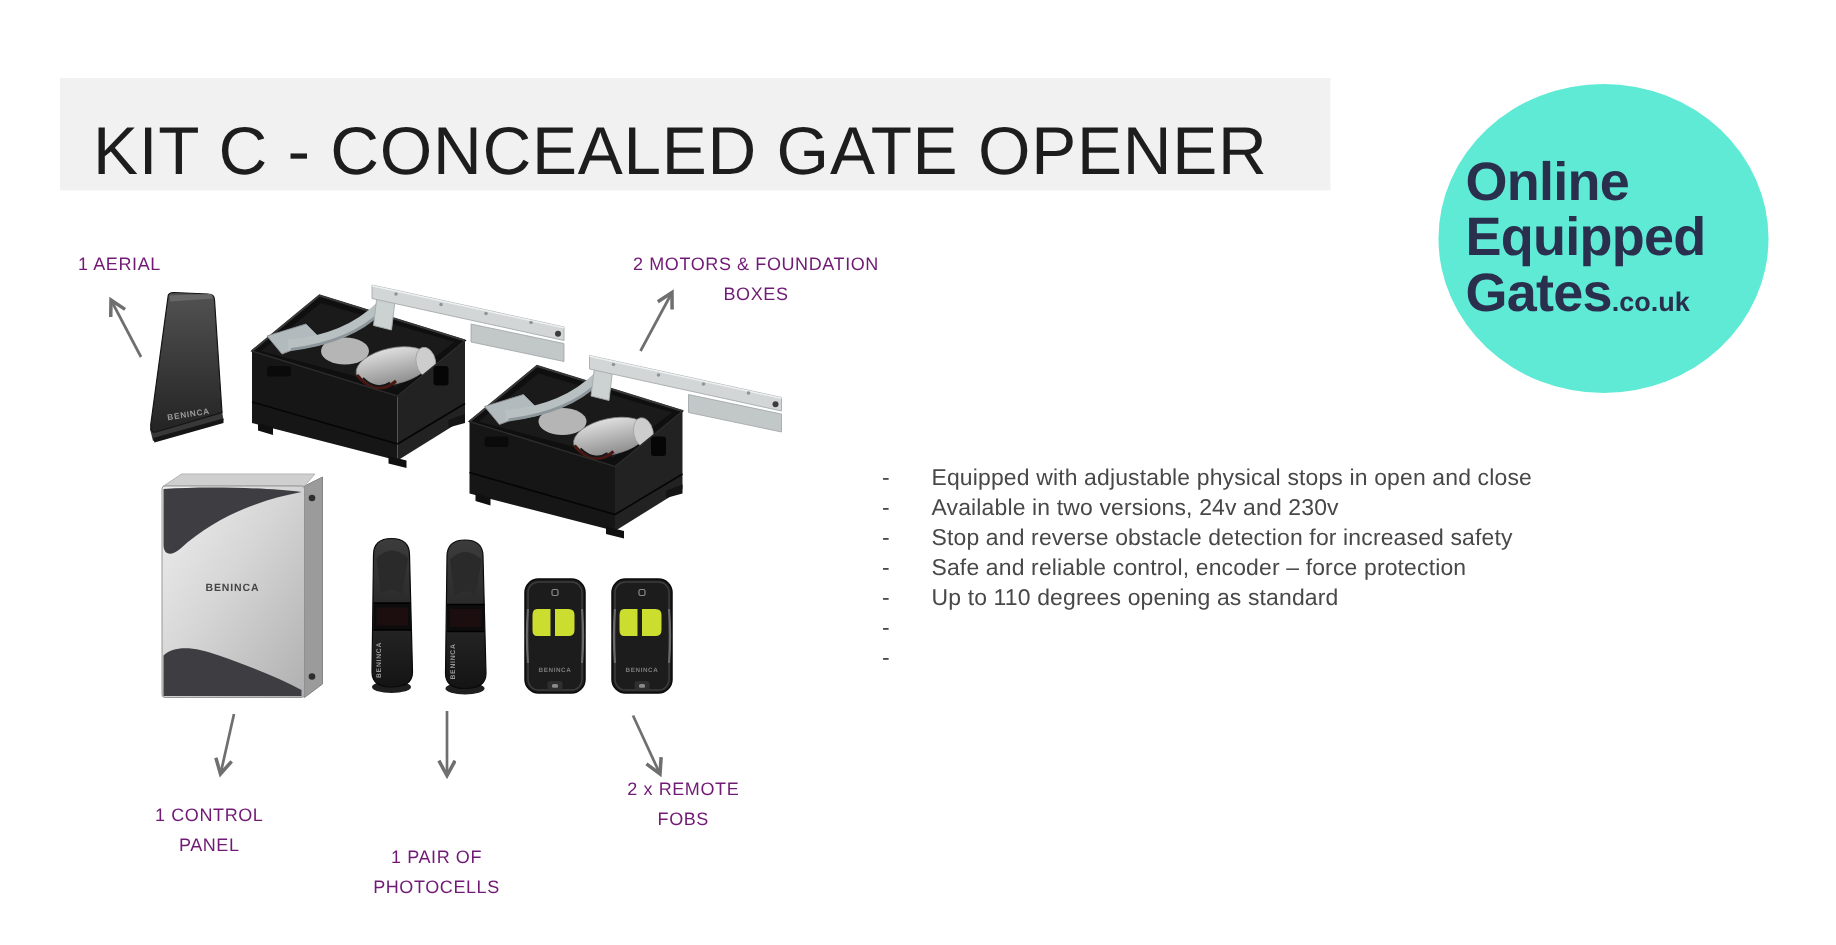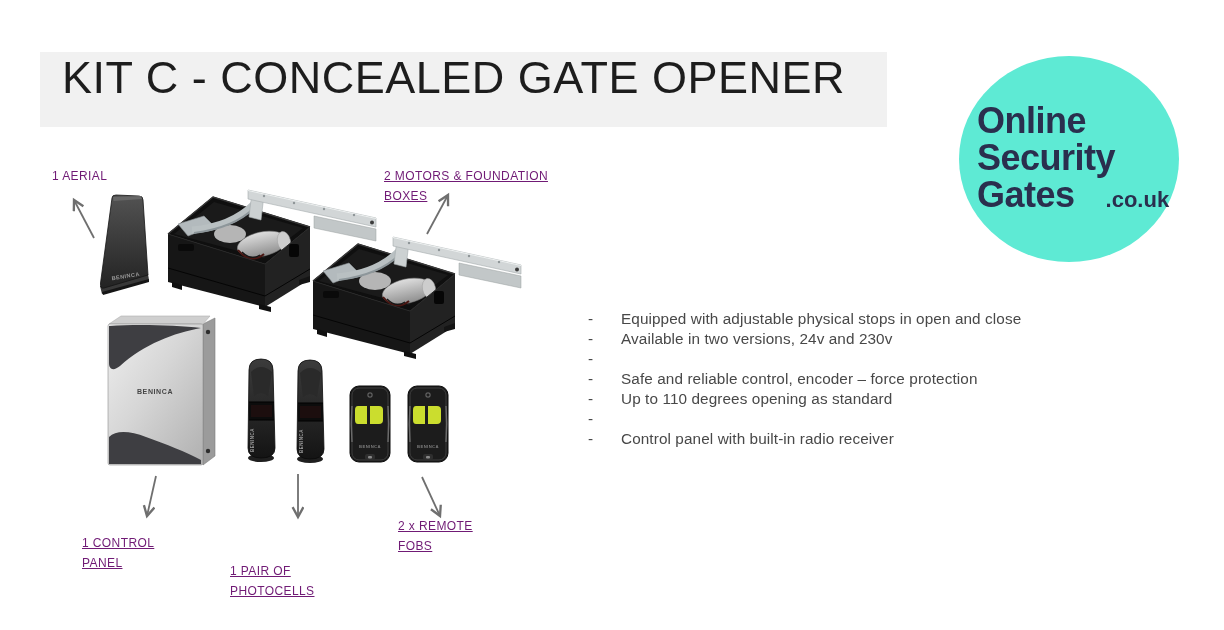--- a/index.html
+++ b/index.html
@@ -5,45 +5,45 @@
   html,body { margin:0; padding:0; }
   body {
     width:1224px; height:630px; background:#ffffff; position:relative;
     overflow:hidden; font-family:"Liberation Sans", sans-serif;
   }
   .abs { position:absolute; }
 
   
   .banner {
     left:40px; top:52px; width:847px; height:75px; background:#f1f1f1;
-    display:flex; align-items:flex-start;
+    display:flex; align-items:flex-end;
   }
   .banner h1 {
     margin:0 0 0 22px; font-size:45px; font-weight:500; letter-spacing:0.5px;
     color:#1d1d1d; white-space:nowrap;
   }
 
   
   .logo {
     left:959px; top:56px; width:220px; height:206px; background:#5eead4;
     border-radius:50%;
   }
   .logo-inner {
     padding:46px 0 0 18px; color:#2a2f4e; font-weight:bold;
     font-size:36px; line-height:37px; letter-spacing:-0.5px;
   }
   .logo-inner .row { white-space:nowrap; }
-  .logo-inner .couk { font-size:22px; letter-spacing:0;margin-left:31px; }
+  .logo-inner .couk { font-size:18px; letter-spacing:0; }
 
   
   .callout {
     position:absolute; color:#701a75; font-size:12px; line-height:20px;
     letter-spacing:0.4px; font-weight:500; white-space:nowrap;
   }
-  .callout.center { text-align:left; white-space:normal;text-decoration:underline; }
+  .callout.center { text-align:center; white-space:normal; }
   #aerial-label      { left:52px;  top:166px; }
   #motors-label      { left:384px; top:166px; width:240px; }
   #control-label     { left:82px;  top:533px; width:115px; }
   #photocells-label  { left:230px; top:561px; width:122px; }
   #fobs-label        { left:398px; top:516px; width:115px; }
 
   
   .features {
     position:absolute; left:588px; top:309px; width:480px; margin:0; padding:0;
     list-style:none; color:#484848; font-size:15.3px; line-height:20px;
@@ -62,21 +62,21 @@
 
 <div>
 
   <header class="abs banner">
     <h1>KIT C - CONCEALED GATE OPENER</h1>
   </header>
 
   <div class="abs logo">
     <div class="logo-inner">
       <div class="row">Online</div>
-      <div class="row">Security</div>
+      <div class="row">Equipped</div>
       <div class="row"><span>Gates</span><span class="couk">.co.uk</span></div>
     </div>
   </div>
 
   <svg class="abs" style="left:96px;top:192px" width="58" height="112" viewBox="0 0 58 112">
     <defs>
       <linearGradient id="aerialGrad" x1="0" y1="0" x2="0" y2="1">
         <stop offset="0" stop-color="#525252"></stop>
           <stop offset="1" stop-color="#232323"></stop>
       </linearGradient>
@@ -254,31 +254,31 @@
     <li>
         <span class="dash">-</span>
         <span>Equipped with adjustable physical stops in open and close</span>
       </li>
     <li>
         <span class="dash">-</span>
         <span>Available in two versions, 24v and 230v</span>
       </li>
     <li>
         <span class="dash">-</span>
+        <span>Stop and reverse obstacle detection for increased safety</span>
       </li>
     <li>
         <span class="dash">-</span>
         <span>Safe and reliable control, encoder – force protection</span>
       </li>
     <li>
         <span class="dash">-</span>
         <span>Up to 110 degrees opening as standard</span>
       </li>
     <li>
         <span class="dash">-</span>
       </li>
     <li>
         <span class="dash">-</span>
-        <span>Control panel with built-in radio receiver</span>
       </li>
   </ul>
 
 </div>
 
 </body></html>

